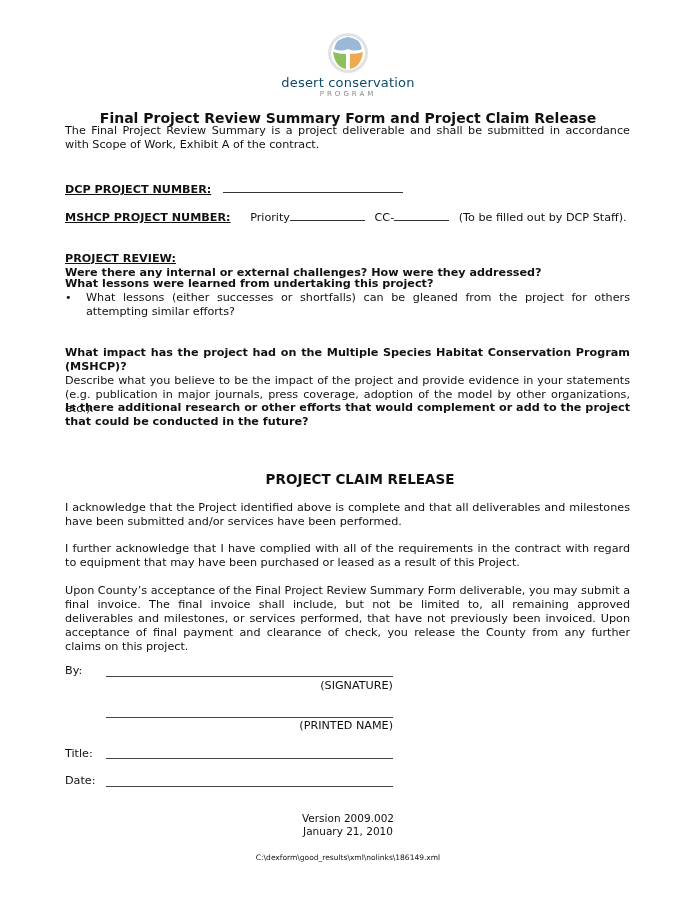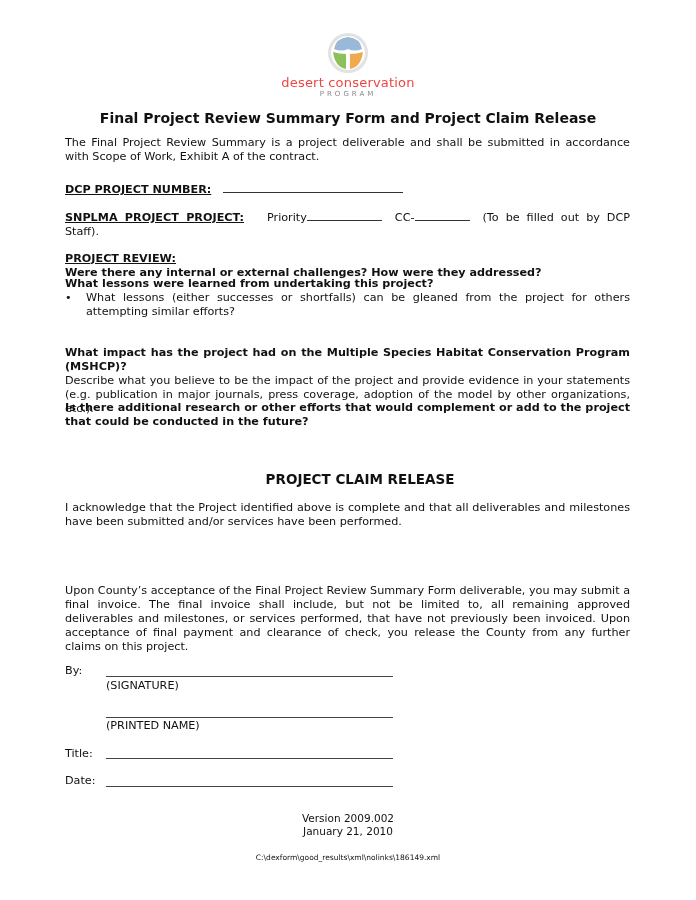--- a/index.html
+++ b/index.html
@@ -3,34 +3,34 @@
   <meta charset="utf-8">
   <style>
     html, body { margin: 0; padding: 0; background: #ffffff; }
     body {
       width: 696px; height: 900px; position: relative; overflow: hidden;
       font-family: "DejaVu Sans", sans-serif; color: #111;
     }
     .page { position: absolute; left: 0; top: 0; width: 696px; height: 900px; }
     .logo { position: absolute; left: 0; width: 696px; top: 32px; text-align: center; }
     .logo svg { display: block; margin: 0 auto; }
-    .logo-text { font-size: 13px; color: #ef4444; letter-spacing: 0.2px; margin-top: 2px; line-height: 14px; }
+    .logo-text { font-size: 13px; color: #0c4a6e; letter-spacing: 0.2px; margin-top: 2px; line-height: 14px; }
     .logo-sub { font-size: 7px; color: #888; letter-spacing: 3px; line-height: 9px; }
     .abs { position: absolute; }
     .title { left: 0; width: 696px; text-align: center; top: 110px; font-size: 14px; font-weight: bold; }
     .para { left: 65px; width: 565px; font-size: 11.2px; line-height: 14px; text-align: justify; }
     .bold { font-weight: bold; }
     .ul { text-decoration: underline; margin-top: 16px; }
     .line { display: inline-block; border-bottom: 1px solid #333; height: 11px; vertical-align: baseline; }
     .bullet { position: relative; padding-left: 21px; }
     .bullet::before { content: "•"; position: absolute; left: 0; }
     .h2 { left: 0; width: 696px; text-align: center; top: 471px; font-size: 13.5px; font-weight: bold; margin-left: 12px; }
     .sig-label { left: 65px; font-size: 11.2px; }
     .sig-line { left: 106px; width: 287px; border-bottom: 1px solid #444; height: 0; }
-    .sig-caption { left: 106px; width: 287px; text-align: left; font-size: 11.2px; }
+    .sig-caption { left: 106px; width: 287px; text-align: right; font-size: 11.2px; }
     .center { left: 0; width: 696px; text-align: center; font-size: 10.5px; line-height: 13px; }
     .small { font-size: 7.5px; }
   </style>
 </head>
 <body>
 
 <div class="page">
 
   <div class="logo">
     <svg width="46" height="42" viewBox="0 0 46 42">
@@ -39,29 +39,29 @@
       <path d="M9 17 Q11 6 23 5 Q35 6 37 17 Q30 20 23 17 Q16 20 9 17 Z" fill="#9ab8d8"></path>
       <path d="M8 20 Q14 22 21 22 L21 37 Q10 35 8 20 Z" fill="#8dc05a"></path>
       <path d="M38 20 Q32 22 25 22 L25 37 Q36 35 38 20 Z" fill="#f0a94e"></path>
     </svg>
     <div class="logo-text">desert conservation</div>
     <div class="logo-sub">PROGRAM</div>
   </div>
 
   <div class="abs title">Final Project Review Summary Form and Project Claim Release</div>
 
-  <div class="abs para" style="top:136px;">The Final Project Review Summary is a project deliverable and shall be submitted in accordance with Scope of Work, Exhibit A of the contract.</div>
+  <div class="abs para" style="top:124px;">The Final Project Review Summary is a project deliverable and shall be submitted in accordance with Scope of Work, Exhibit A of the contract.</div>
 
   <div class="abs para" style="top:181px;">
     <span class="bold ul">DCP PROJECT NUMBER:</span>
     <span class="line" style="width:180px; margin-left:8px;"></span>
   </div>
 
   <div class="abs para" style="top:209px;">
-    <span class="bold ul">SNPLMA PROJECT PROJECT:</span>
+    <span class="bold ul">MSHCP PROJECT NUMBER:</span>
     <span style="margin-left:16px;">Priority</span><span class="line" style="width:75px;"></span>
     <span style="margin-left:6px;">CC-</span><span class="line" style="width:55px;"></span>
     <span style="margin-left:6px;">(To be filled out by DCP Staff).</span>
   </div>
 
   <div class="abs para" style="top:236px;">
     <div class="bold ul">PROJECT REVIEW:</div>
     <div class="bold">Were there any internal or external challenges?  How were they addressed?</div>
   </div>
 
@@ -73,20 +73,21 @@
   <div class="abs para" style="top:346px;">
     <div class="bold">What impact has the project had on the Multiple Species Habitat Conservation Program (MSHCP)?</div>
     <div>Describe what you believe to be the impact of the project and provide evidence in your statements (e.g. publication in major journals, press coverage, adoption of the model by other organizations, etc.).</div>
   </div>
 
   <div class="abs para bold" style="top:401px;">Is there additional research or other efforts that would complement or add to the project that could be conducted in the future?</div>
 
   <div class="abs h2">PROJECT CLAIM RELEASE</div>
 
   <div class="abs para" style="top:501px;">I acknowledge that the Project identified above is complete and that all deliverables and milestones have been submitted and/or services have been performed.</div>
+  <div class="abs para" style="top:542px;">I further acknowledge that I have complied with all of the requirements in the contract with regard to equipment that may have been purchased or leased as a result of this Project.</div>
   <div class="abs para" style="top:584px;">Upon County’s acceptance of the Final Project Review Summary Form deliverable, you may submit a final invoice.  The final invoice shall include, but not be limited to, all remaining approved deliverables and milestones, or services performed, that have not previously been invoiced.  Upon acceptance of final payment and clearance of check, you release the County from any further claims on this project.</div>
 
   <div class="abs sig-label" style="top:664px;">By:</div>
   <div class="abs sig-line" style="top:676px;"></div>
   <div class="abs sig-caption" style="top:679px;">(SIGNATURE)</div>
 
   <div class="abs sig-line" style="top:717px;"></div>
   <div class="abs sig-caption" style="top:719px;">(PRINTED NAME)</div>
 
   <div class="abs sig-label" style="top:747px;">Title:</div>

